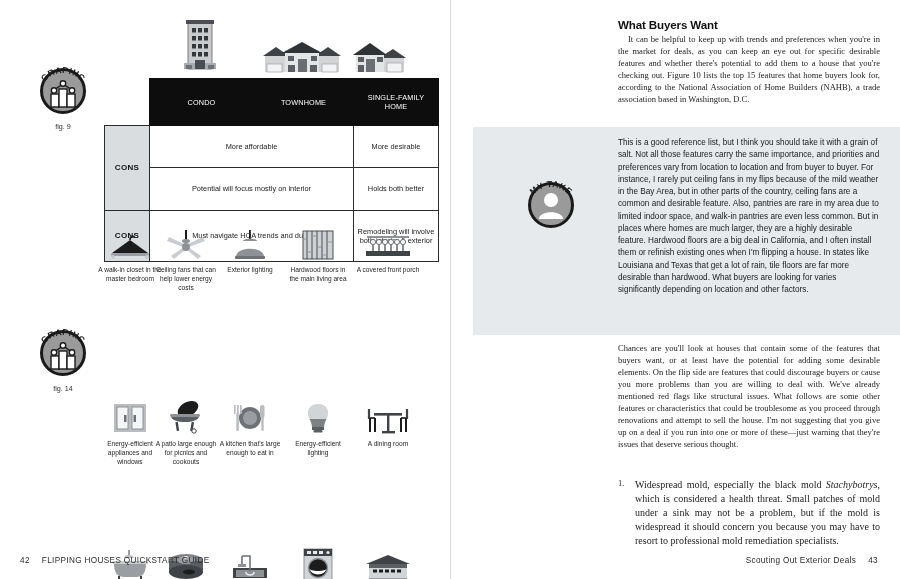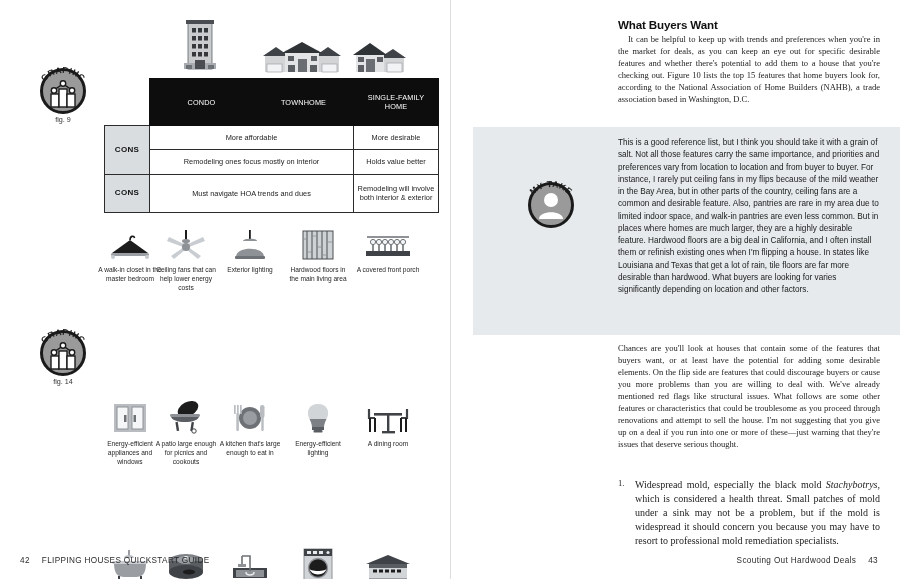--- a/index.html
+++ b/index.html
@@ -20,31 +20,31 @@
   
   .badge { position: absolute; width: 62px; text-align: center; }
   .badge .ring { position: relative; width: 46px; height: 46px; margin: 0 auto; }
   .badge .circ {
     position: absolute; left: 0; top: 0; width: 46px; height: 46px;
     border-radius: 50%; background: #9a9a9a; border: 3.2px solid #1a1a1a;
   }
   .badge .arc { position: absolute; left: -8px; top: -9px; width: 62px; height: 62px; }
   .badge .arc text { font-family: "Liberation Sans", sans-serif; font-size: 8.6px; font-weight: 700; fill: #1a1a1a; letter-spacing: .4px; }
   .badge .glyph { position: absolute; left: 0; top: 0; width: 46px; height: 46px; }
-  .badge .figlabel { margin-top: 1px; font-size: 7.2px; color: #333; font-weight: 400; }
+  .badge .figlabel { margin-top: 8px; font-size: 7.2px; color: #333; font-weight: 400; }
 
   
   .cmp-wrap { position: absolute; left: 104px; top: 20px; width: 300px; }
   .house-row { position: relative; height: 58px; }
   .house-cell { position: absolute; bottom: 0; text-align: center; }
   .tbl { width: 298px; border-collapse: collapse; table-layout: fixed; }
   .tbl td {
     border: 1px solid #2b2b2b;
     font-size: 7.4px; color: #222; text-align: center;
-    padding: 7px 3px; line-height: 1.25; font-weight: 400;
+    padding: 16px 3px; line-height: 1.25; font-weight: 400;
   }
   .tbl td.hd {
     background: #0d0d0d; color: #ffffff; font-weight: 400;
     font-size: 7.3px; letter-spacing: .15px; border-color: #0d0d0d;
     height: 17px; padding: 14px 2px;
   }
   .tbl td.hd.blank { background: transparent; border: none; }
   .tbl td.rowhd {
     background: #d9dde0; font-weight: 700; font-size: 8px; color: #111;
     letter-spacing: .3px;
@@ -225,22 +225,22 @@
           <td class="hd" style="width:104px;">CONDO</td>
           <td class="hd" style="width:100px;">TOWNHOME</td>
           <td class="hd" style="width:85px;">SINGLE-FAMILY HOME</td>
         </tr>
         <tr>
           <td class="rowhd" rowspan="2">CONS</td>
           <td colspan="2" style="height:21px;">More affordable</td>
           <td>More desirable</td>
         </tr>
         <tr>
-          <td colspan="2" style="height:21px;">Remodeling ones focus mostly on interior</td>
-          <td>Holds value better</td>
+          <td colspan="2" style="height:21px;">Potential will focus mostly on interior</td>
+          <td>Holds both better</td>
         </tr>
         <tr>
           <td class="rowhd">CONS</td>
           <td colspan="2" style="height:38px;">Must navigate HOA trends and dues</td>
           <td>Remodeling will involve both interior &amp; exterior</td>
         </tr>
       </tbody>
         </table>
     </div>
 
@@ -517,16 +517,16 @@
     </div>
 
     <div class="nlist">
       <div class="nitem">
         <span class="nnum">1.</span>
         <p><span>Widespread mold, especially the black mold </span><span class="it">Stachybotrys</span><span>, which is considered a health threat. Small patches of mold under a sink may not be a problem, but if the mold is widespread it should concern you because you may have to resort to professional mold remediation specialists.</span></p>
       </div>
     </div>
 
     <div class="foot foot-r">
-      <span>Scouting Out Hardwood Deals</span><span class="num">43</span>
+      <span>Scouting Out Exterior Deals</span><span class="num">43</span>
     </div>
   </div>
 </div>
 
 </body></html>

